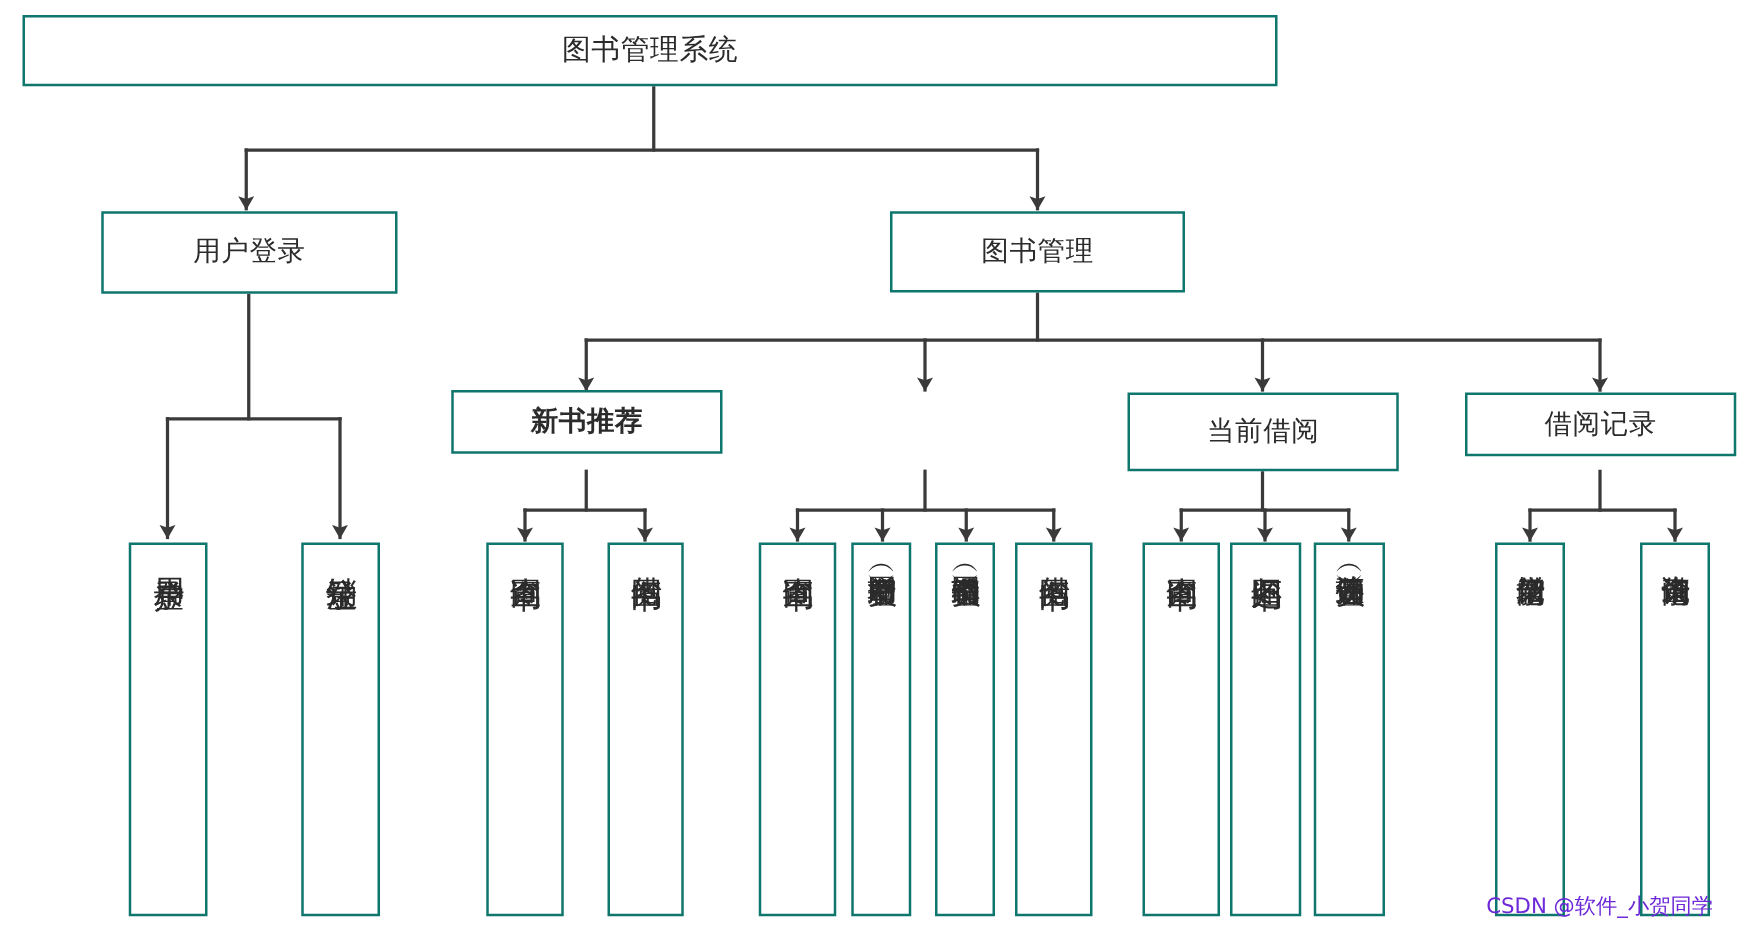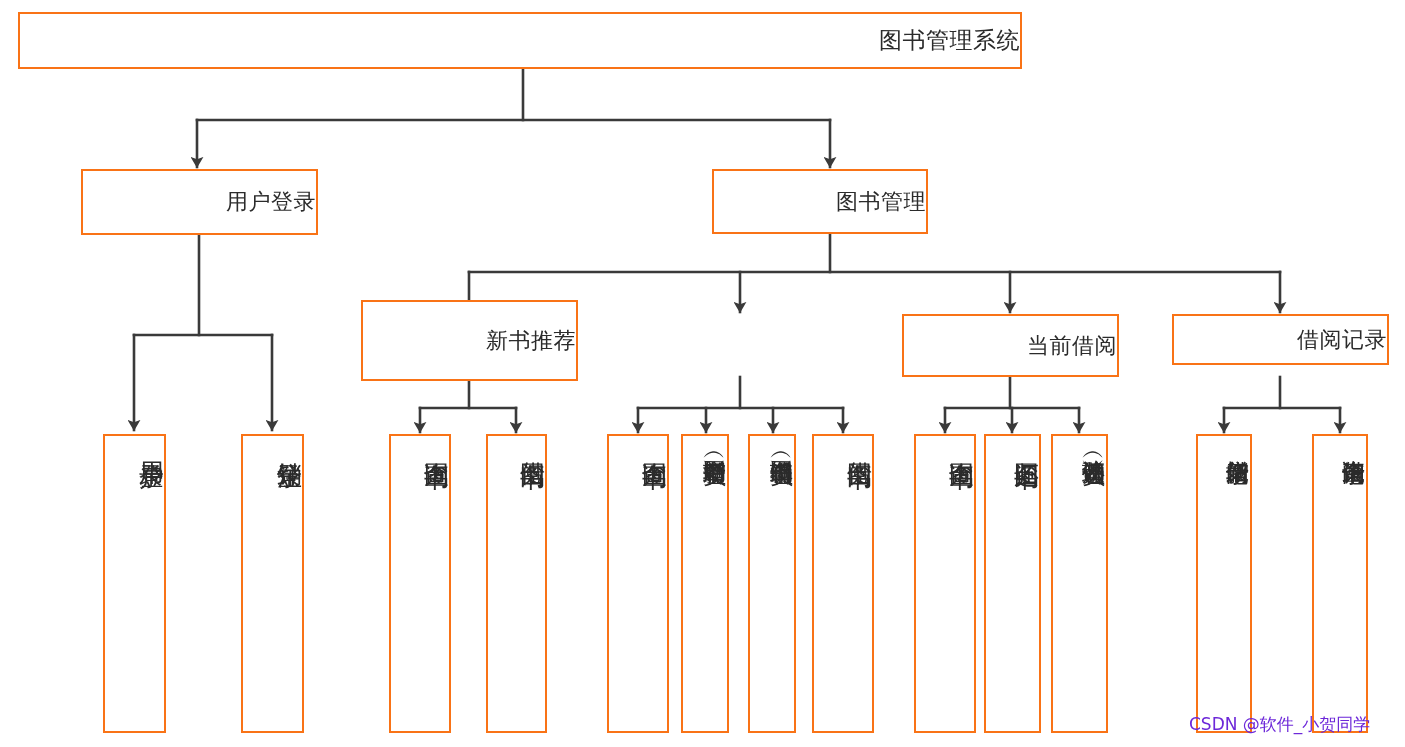--- a/index.html
+++ b/index.html
@@ -3,24 +3,24 @@
 <meta charset="utf-8">
 <style>
   html,body{margin:0;padding:0;background:#ffffff;}
   body{font-family:"DejaVu Sans","Liberation Sans",sans-serif;}
   #canvas{position:relative;width:1405px;height:747px;background:#ffffff;overflow:hidden;}
   #edges{position:absolute;left:0;top:0;width:1405px;height:747px;}
   .node{
     position:absolute;
     box-sizing:border-box;
     background:#ffffff;
-    border:2px solid #f97316;
+    border:2px solid #0f766e;
     display:flex;
     align-items:center;
-    justify-content:flex-end;
+    justify-content:center;
     color:#2b2b2b;
   }
   .node .lbl{
     display:block;
     text-align:center;
     line-height:1.08;
     letter-spacing:0.5px;
   }
   .h-node .lbl{font-size:22px;}
   .root .lbl{font-size:23px;}
@@ -100,25 +100,25 @@
     </g>
   </svg>
 
   <div class="node root h-node" style="left:18px;top:12px;width:1004px;height:57px;">
     <span class="lbl">图书管理系统</span>
   </div>
 
   <div class="node h-node" style="left:81px;top:169px;width:237px;height:66px;">
     <span class="lbl">用户登录</span>
   </div>
-  <div class="node h-node" style="left:712px;top:169px;width:216px;height:65px;">
+  <div class="node h-node" style="left:712px;top:169px;width:236px;height:65px;">
     <span class="lbl">图书管理</span>
   </div>
 
-  <div class="node h-node" style="left:361px;top:300px;width:217px;height:81px;">
+  <div class="node h-node" style="left:361px;top:312px;width:217px;height:51px;font-weight:bold;">
     <span class="lbl">新书推荐</span>
   </div>
   <div class="node h-node" style="left:902px;top:314px;width:217px;height:63px;">
     <span class="lbl">当前借阅</span>
   </div>
   <div class="node h-node" style="left:1172px;top:314px;width:217px;height:51px;">
     <span class="lbl">借阅记录</span>
   </div>
 
   <div class="node v-node" style="left:103px;top:434px;width:63px;height:299px;">

